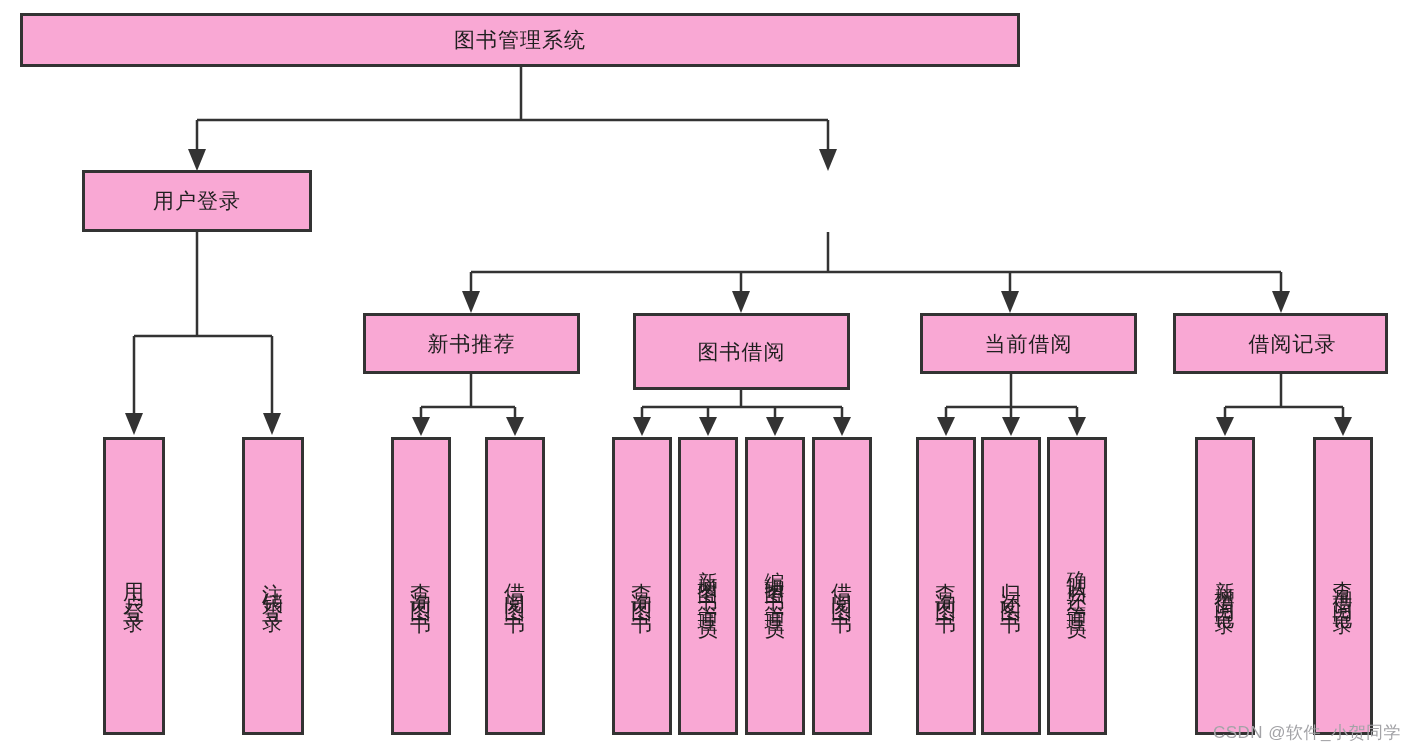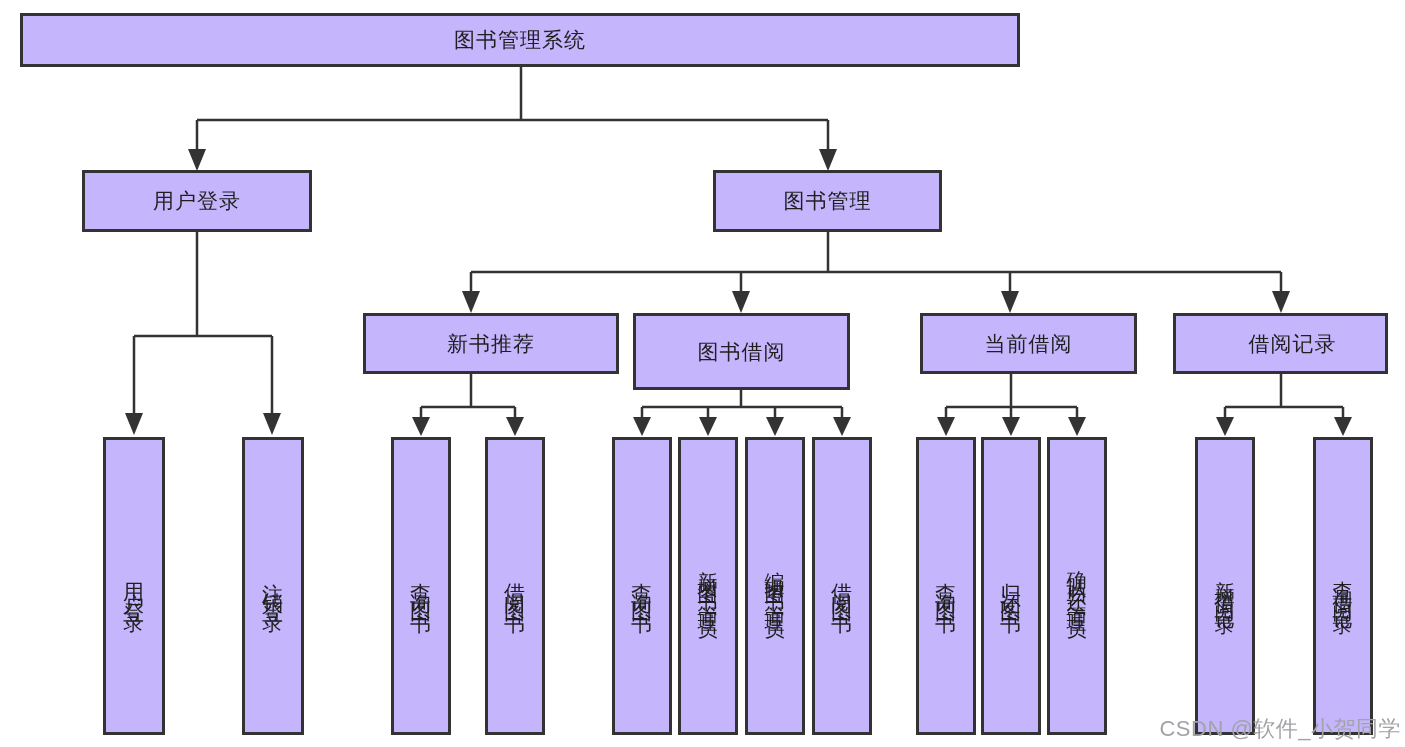--- a/index.html
+++ b/index.html
@@ -4,57 +4,57 @@
 <style>
   html,body{margin:0;padding:0;}
   body{
     width:1405px;height:747px;position:relative;background:#ffffff;
     font-family:"Liberation Sans","DejaVu Sans",sans-serif;color:#1f1f1f;
     overflow:hidden;
   }
   .canvas{position:absolute;inset:0;}
   svg.connectors{position:absolute;left:0;top:0;z-index:1;pointer-events:none;}
   .box{
-    position:absolute;box-sizing:border-box;border:3px solid #333333;background:#c4b5fd;
+    position:absolute;box-sizing:border-box;border:3px solid #333333;background:#f9a8d4;
     display:flex;align-items:center;justify-content:center;z-index:2;
   }
   .h-label{font-size:21px;letter-spacing:1px;white-space:nowrap;}
   .leaf .v-label{
     writing-mode:vertical-rl;text-orientation:mixed;
     font-size:21px;letter-spacing:10px;line-height:1;white-space:nowrap;
   }
   .leaf.long .v-label{letter-spacing:7px;font-size:20px;}
   
   #root{left:20px;top:13px;width:1000px;height:54px;}
   
   #user-login{left:82px;top:170px;width:230px;height:62px;}
   #book-mgmt{left:713px;top:170px;width:229px;height:62px;}
   
-  #new-book-rec{left:363px;top:313px;width:256px;height:61px;}
+  #new-book-rec{left:363px;top:313px;width:217px;height:61px;}
   #book-borrow{left:633px;top:313px;width:217px;height:77px;}
   #current-borrow{left:903px;top:313px;width:217px;height:61px;margin-left:17px;}
   #borrow-records{left:1173px;top:313px;width:215px;height:61px;padding-left:24px;}
   
   .leaf{top:437px;width:62px;height:298px;}
   #leaf-ul-login{left:103px;}
   #leaf-ul-logout{left:242px;}
   #leaf-nb-query{left:391px;width:60px;}
   #leaf-nb-borrow{left:485px;width:60px;}
   #leaf-bb-query{left:612px;width:60px;}
   #leaf-bb-add{left:678px;width:60px;}
   #leaf-bb-edit{left:745px;width:60px;}
   #leaf-bb-borrow{left:812px;width:60px;}
   #leaf-cb-query{left:916px;width:60px;}
   #leaf-cb-return{left:981px;width:60px;}
   #leaf-cb-confirm{left:1047px;width:60px;}
   #leaf-br-add{left:1195px;width:60px;}
   #leaf-br-query{left:1313px;width:60px;}
   .watermark{
     position:absolute;right:4px;bottom:3px;z-index:3;
-    font-size:22px;color:#a3a3a7;letter-spacing:0.5px;white-space:nowrap;margin-top:20px;
+    font-size:17px;color:#a3a3a7;letter-spacing:0.5px;white-space:nowrap;margin-top:20px;
   }
 </style>
 </head>
 <body>
 
 <div class="canvas">
 
   <svg class="connectors" width="1405" height="747" viewBox="0 0 1405 747">
     <g stroke="#333333" stroke-width="2.5" fill="none">
 
@@ -94,23 +94,20 @@
       <polygon points="1334,417 1352,417 1343,436"></polygon>
     </g>
   </svg>
 
   <div class="box" id="root">
     <span class="h-label">图书管理系统</span>
   </div>
 
   <div class="box" id="user-login">
     <span class="h-label">用户登录</span>
-  </div>
-  <div class="box" id="book-mgmt">
-    <span class="h-label">图书管理</span>
   </div>
 
   <div class="box" id="new-book-rec">
     <span class="h-label">新书推荐</span>
   </div>
   <div class="box" id="book-borrow">
     <span class="h-label">图书借阅</span>
   </div>
   <div class="box" id="current-borrow">
     <span class="h-label">当前借阅</span>

